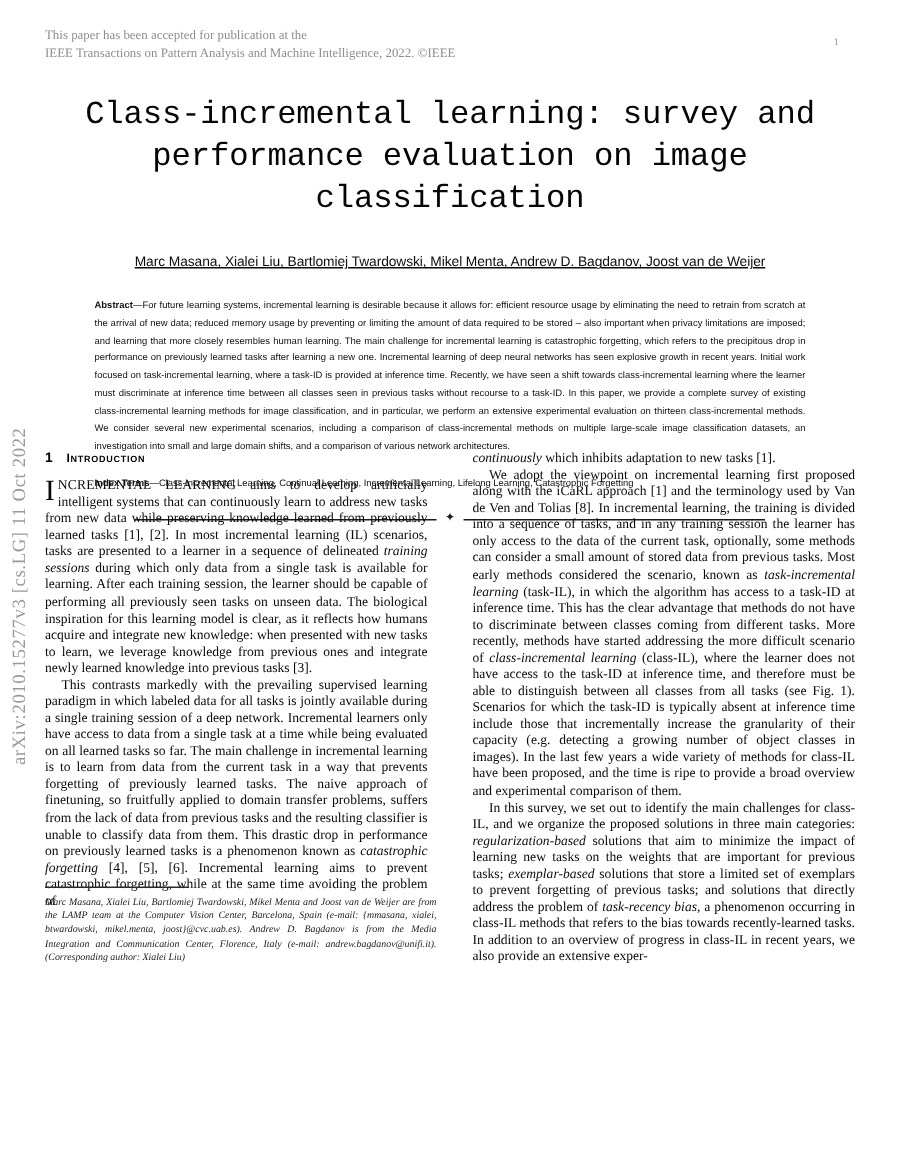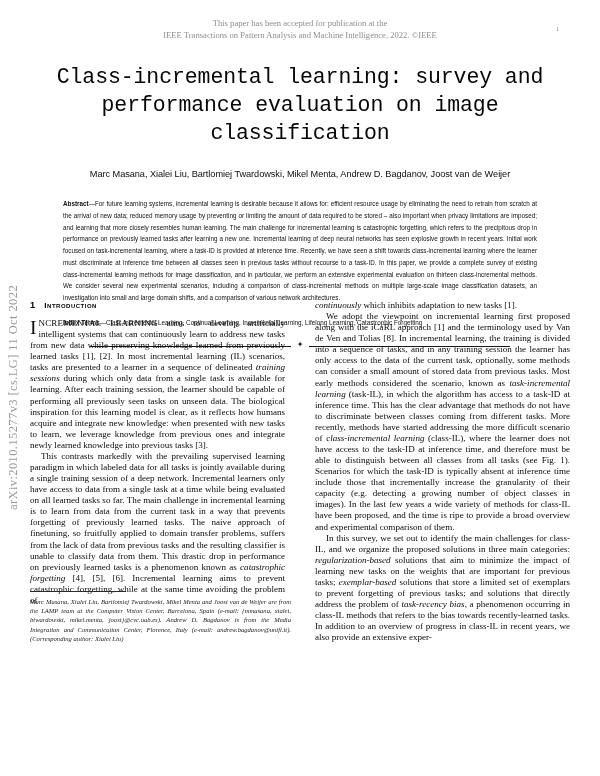--- a/index.html
+++ b/index.html
@@ -37,21 +37,20 @@
   .page {
     position: absolute;
     left: 30px;
     top: 0;
     width: 540px;
     height: 776px;
   }
 
   
   .pub-note {
-    text-align: center;
     font-size: 8.6px;
     line-height: 1.45;
     color: #8e8e8e;
     margin-top: 17px;
     font-family: "Liberation Serif", "DejaVu Serif", serif;
   }
   .pub-note div { white-space: nowrap; }
   .page-number {
     position: absolute;
     right: 11px;
@@ -76,20 +75,21 @@
   
   .authors {
     margin: 22px auto 0 auto;
     width: 520px;
     text-align: center;
     font-family: "Liberation Sans", "DejaVu Sans", sans-serif;
     font-size: 9.2px;
     letter-spacing: -0.05px;
     color: #0d0d0d;
     white-space: nowrap;
+    text-decoration: underline;
   }
 
   
   .abstract-wrap {
     margin: 19px auto 0 auto;
     width: 474px;
   }
   .abstract {
     font-family: "Liberation Sans", "DejaVu Sans", sans-serif;
     font-size: 6.3px;

